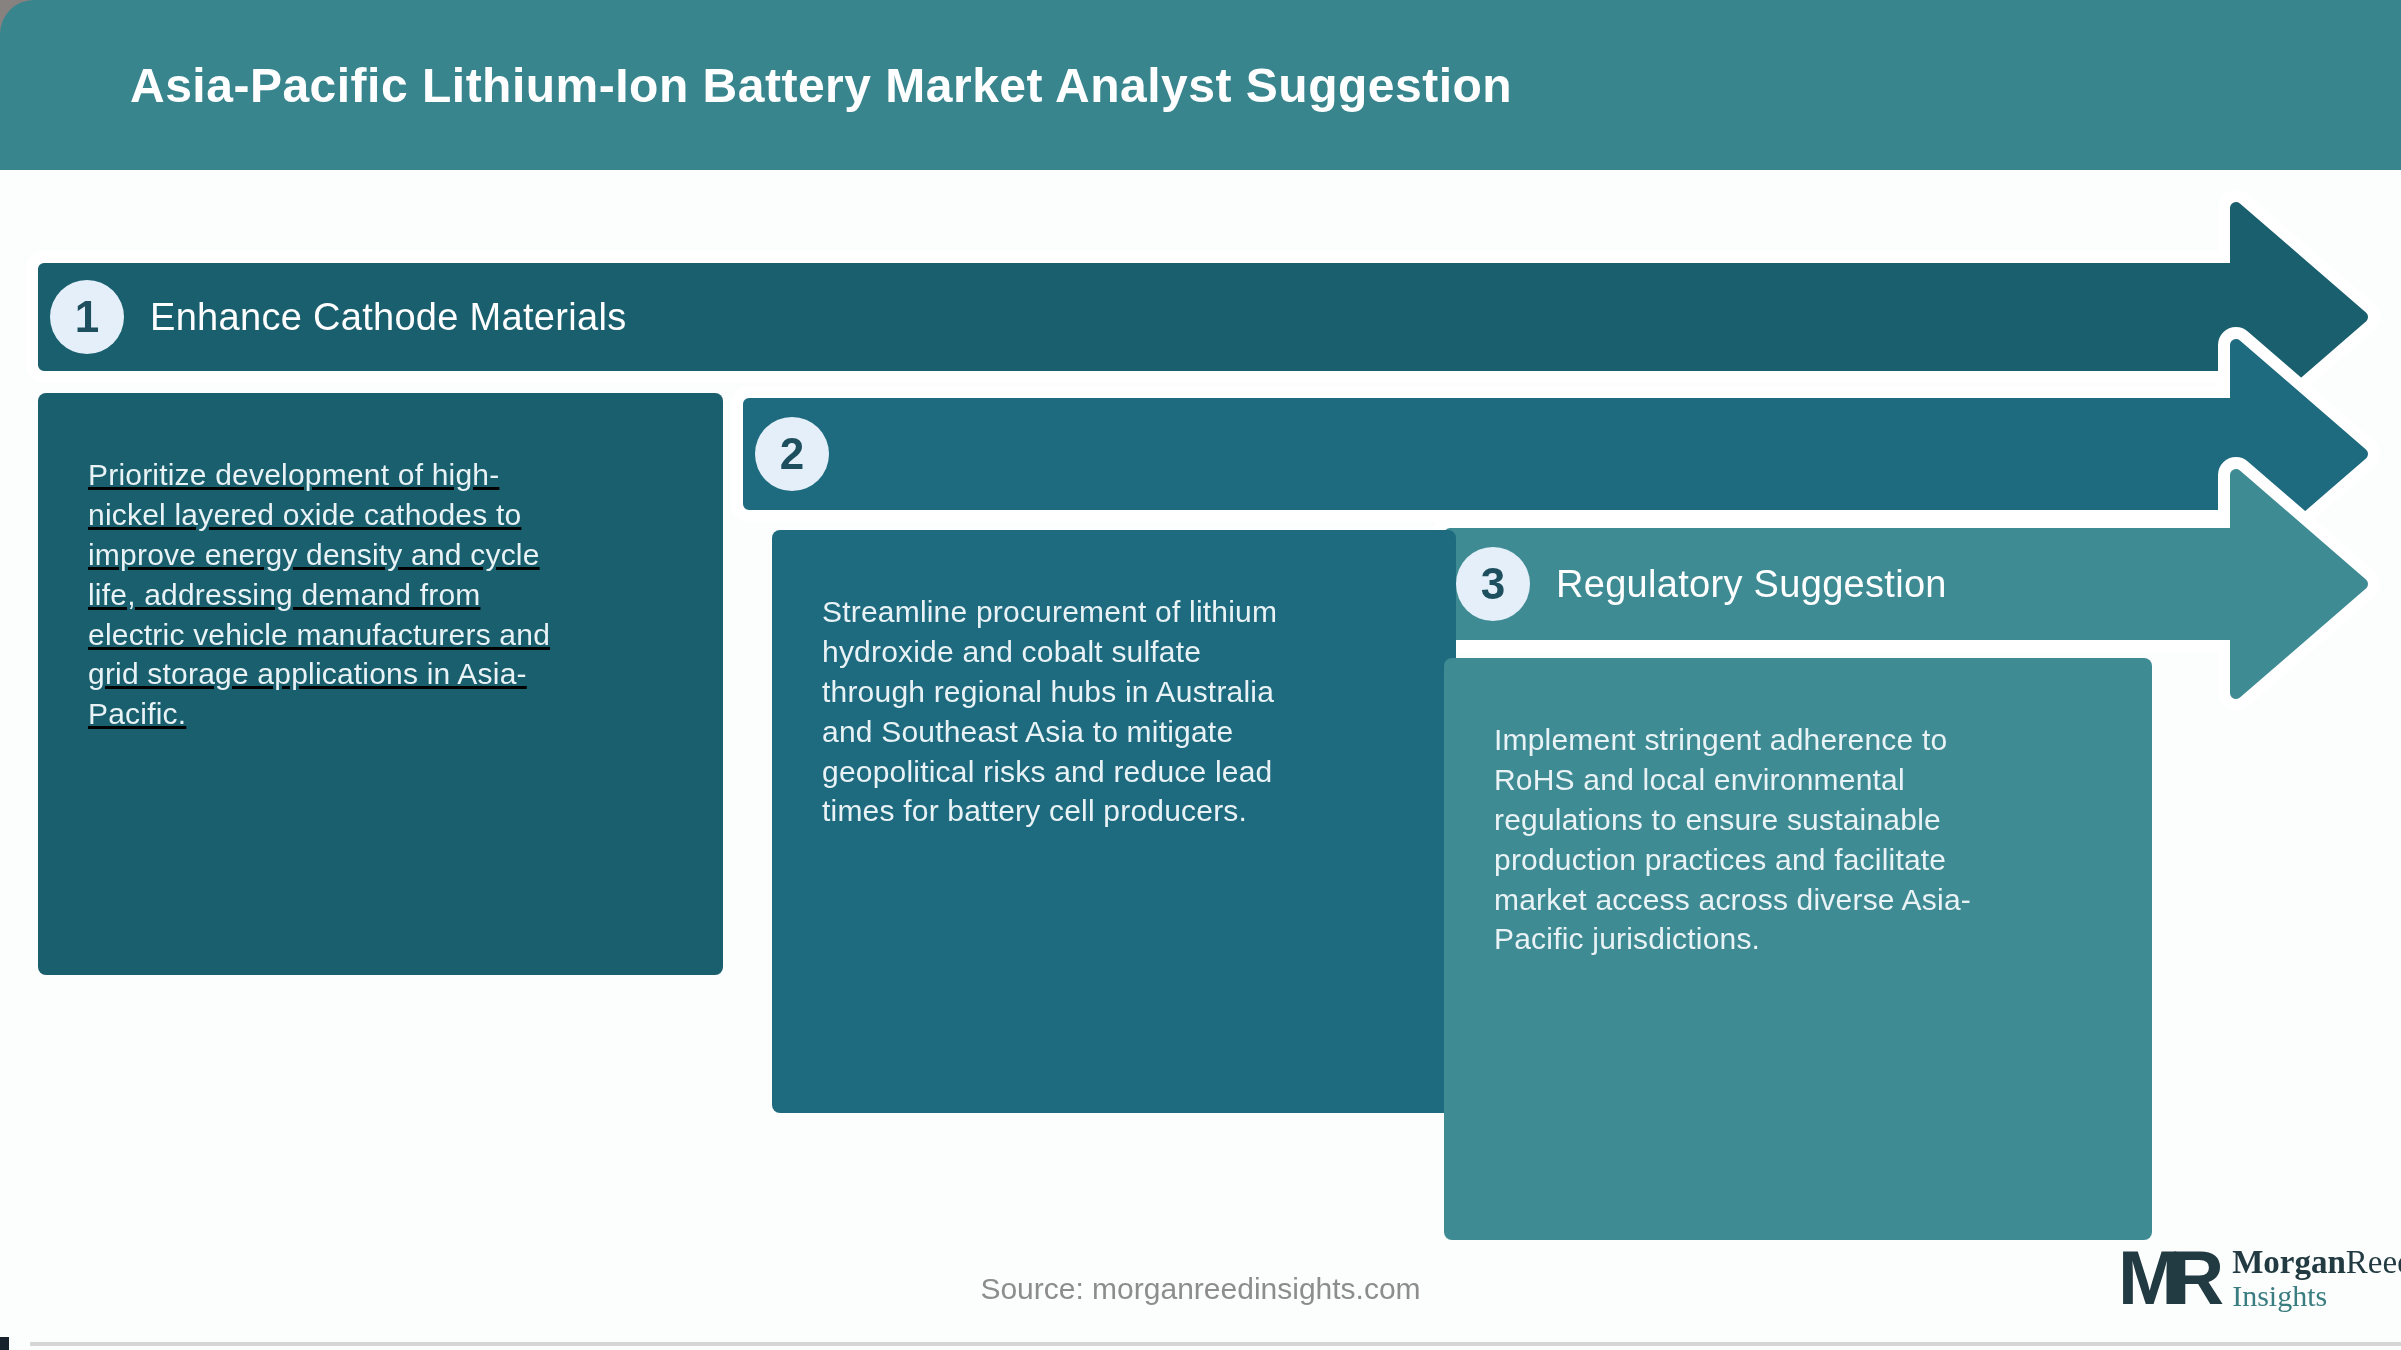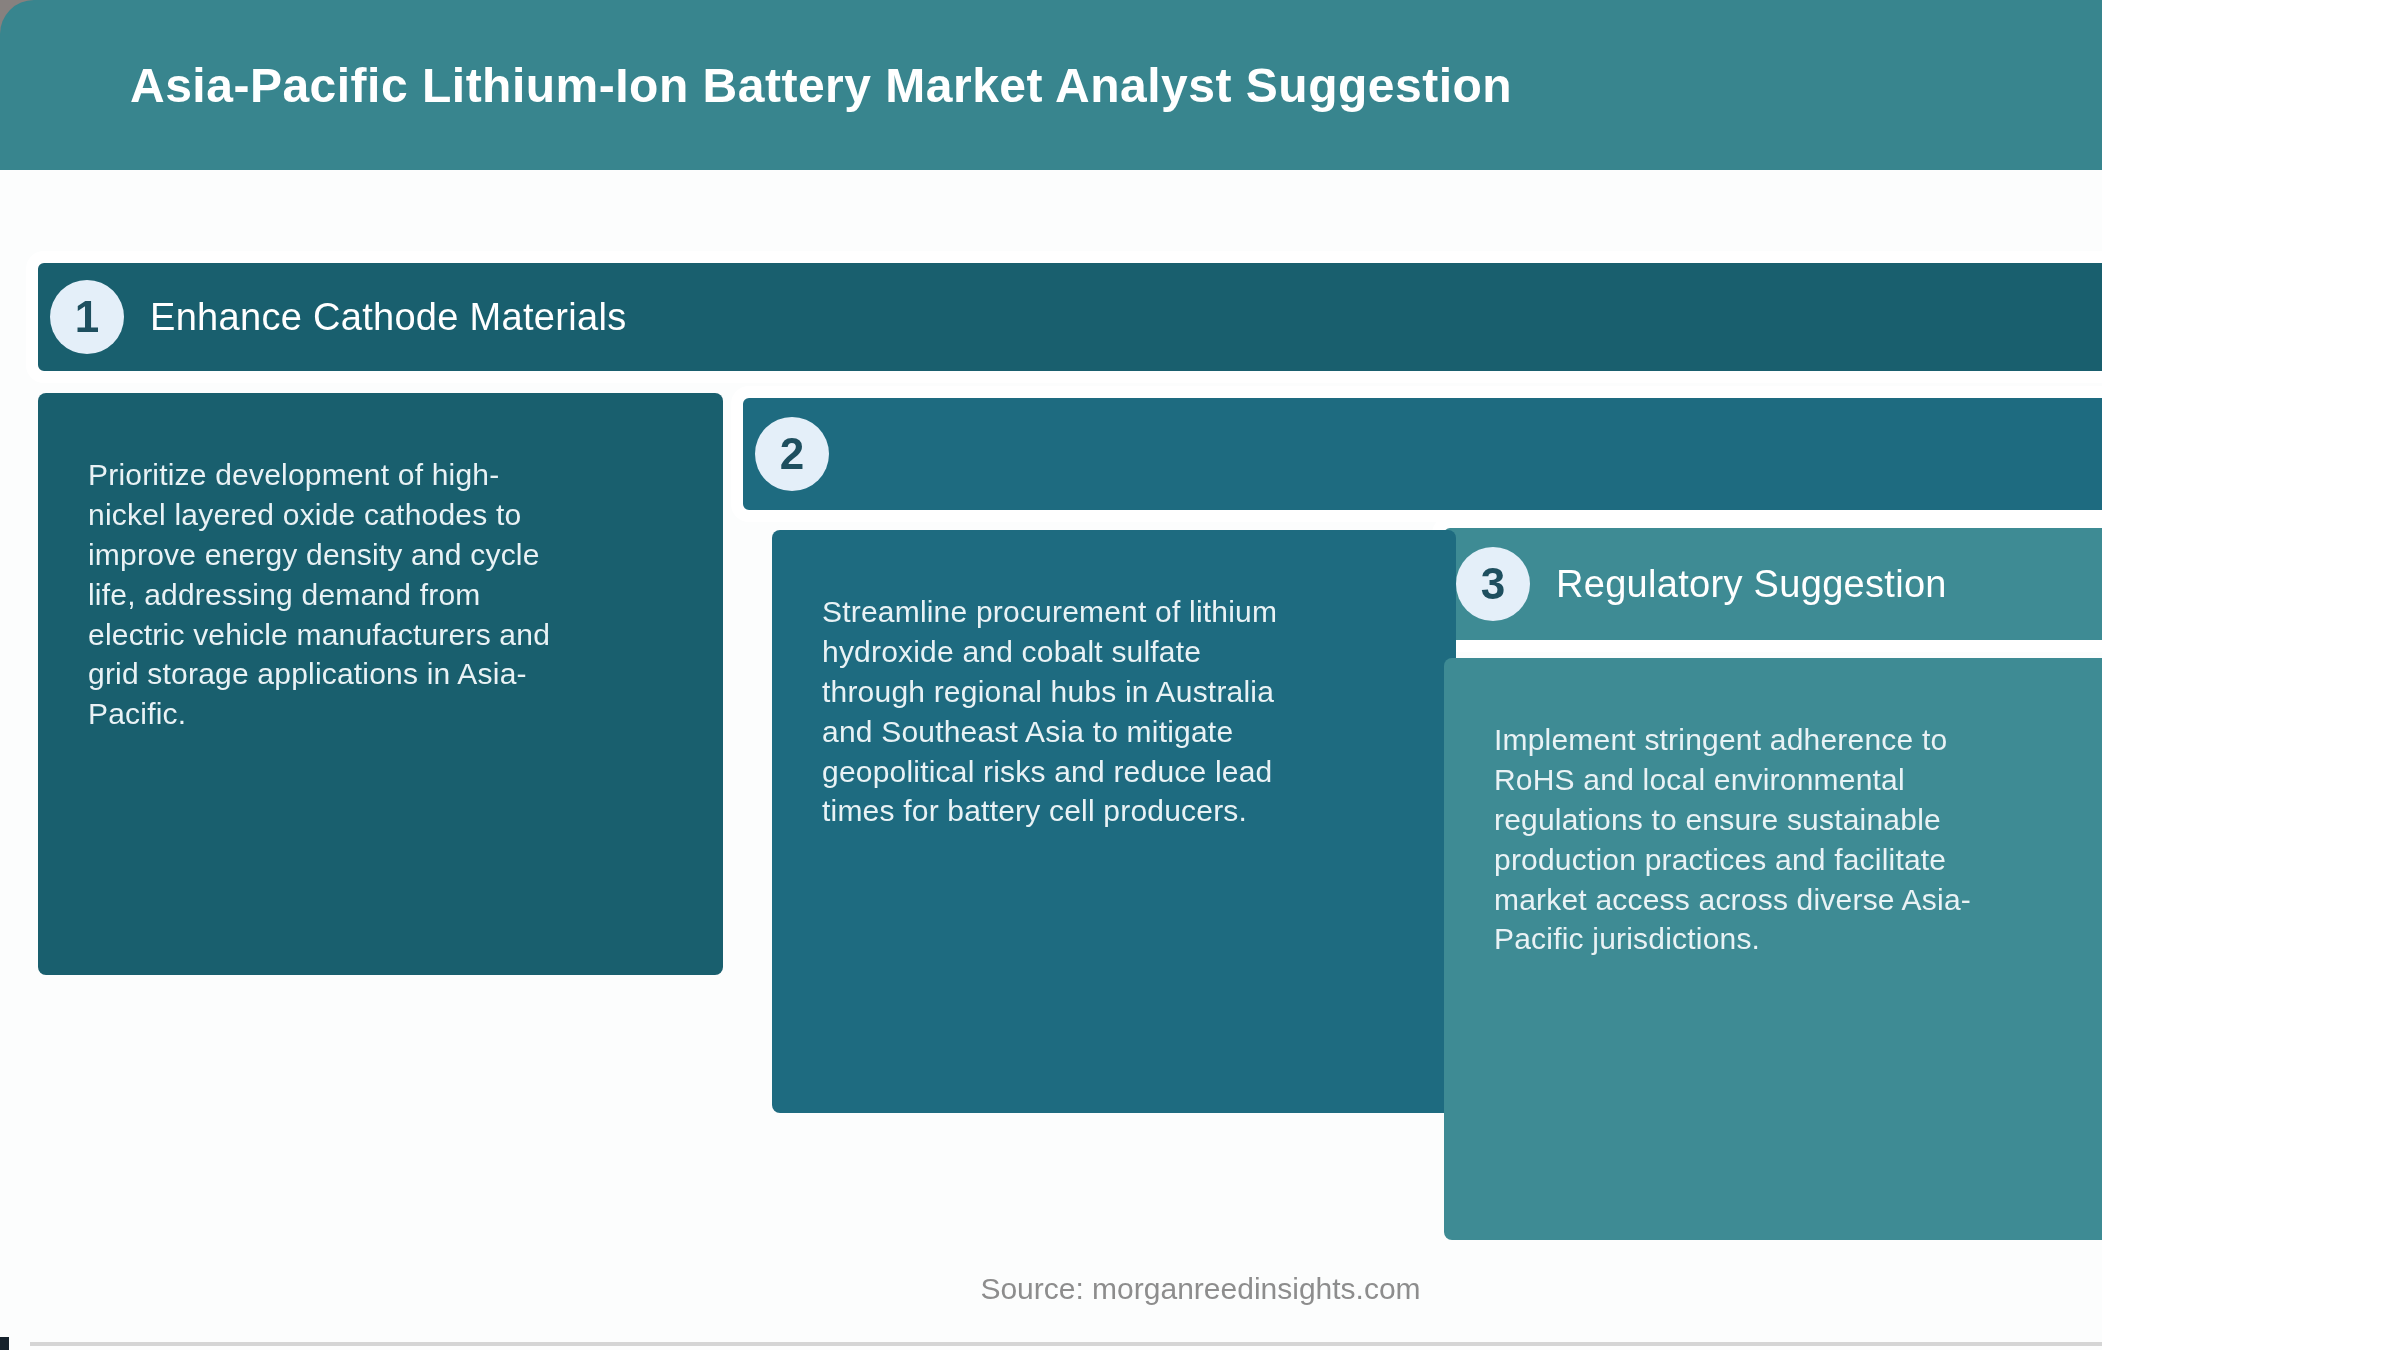--- a/index.html
+++ b/index.html
@@ -1,17 +1,17 @@
 <!DOCTYPE html>
 <html><head>
 <meta charset="utf-8">
 <style>
   html,body{margin:0;padding:0;}
   body{background:#ffffff;font-family:"Liberation Sans", sans-serif;}
-  .slide{position:relative;width:2102px;height:1350px;background:#fcfdfd;overflow:hidden;}
+  .slide{position:relative;width:2401px;height:1350px;background:#fcfdfd;overflow:hidden;}
 
   
   .corner-backdrop{position:absolute;left:0;top:0;width:60px;height:60px;background:#87817f;z-index:0;}
 
   
   .header{position:absolute;left:0;top:0;width:2401px;height:170px;background:#38858e;
           border-top-left-radius:34px;z-index:2;display:flex;align-items:center;}
   .header-title{color:#ffffff;font-size:48px;font-weight:700;letter-spacing:0.5px;margin-left:130px;}
 
   
@@ -23,21 +23,21 @@
   .banner-2{left:743px;top:398px;width:1499px;height:112px;}
   .banner-3{left:1444px;top:528px;width:798px;height:112px;}
   .step-circle{width:74px;height:74px;border-radius:50%;background:#e4eff9;margin-left:12px;
                display:flex;align-items:center;justify-content:center;flex:0 0 auto;}
   .step-number{color:#1e4f5f;font-size:44px;font-weight:700;}
   .banner-title{color:#ffffff;font-size:38px;font-weight:400;margin-left:26px;letter-spacing:0.3px;white-space:nowrap;}
 
   
   .content-box{position:absolute;border-radius:8px;z-index:2;box-sizing:border-box;
                padding:62px 48px 40px 50px;}
-  .box-1{left:38px;top:393px;width:685px;height:582px;}
+  .box-1{left:38px;top:393px;width:685px;height:582px;text-decoration:underline;}
   .box-2{left:772px;top:530px;width:684px;height:583px;}
   .box-3{left:1444px;top:658px;width:708px;height:582px;}
   .box-text{color:#e9f2f5;font-size:30px;line-height:1.33;white-space:pre-line;letter-spacing:0.2px;}
 
   
   .source-line{position:absolute;left:0;top:1272px;width:2401px;text-align:center;
                color:#8d8d8d;font-size:30px;z-index:2;}
   .logo{position:absolute;left:2118px;top:1240px;display:flex;align-items:center;z-index:2;}
   .logo-monogram{font-size:76px;font-weight:800;color:#223a41;letter-spacing:-12px;line-height:1;
                  padding-right:20px;}

